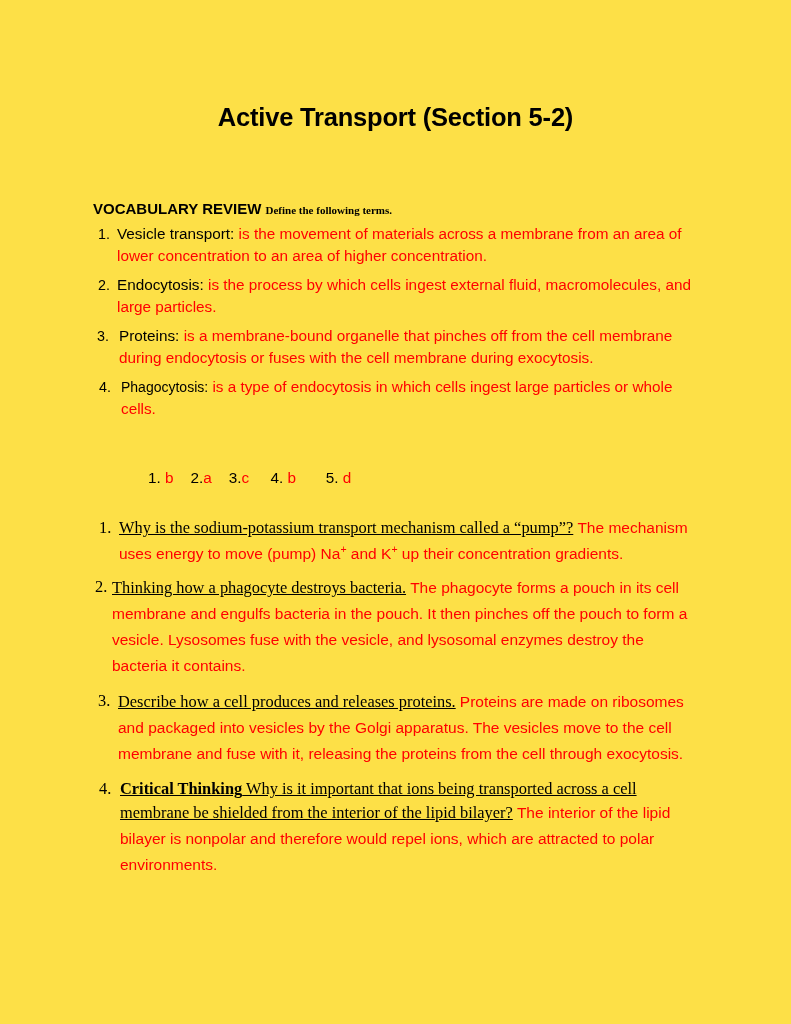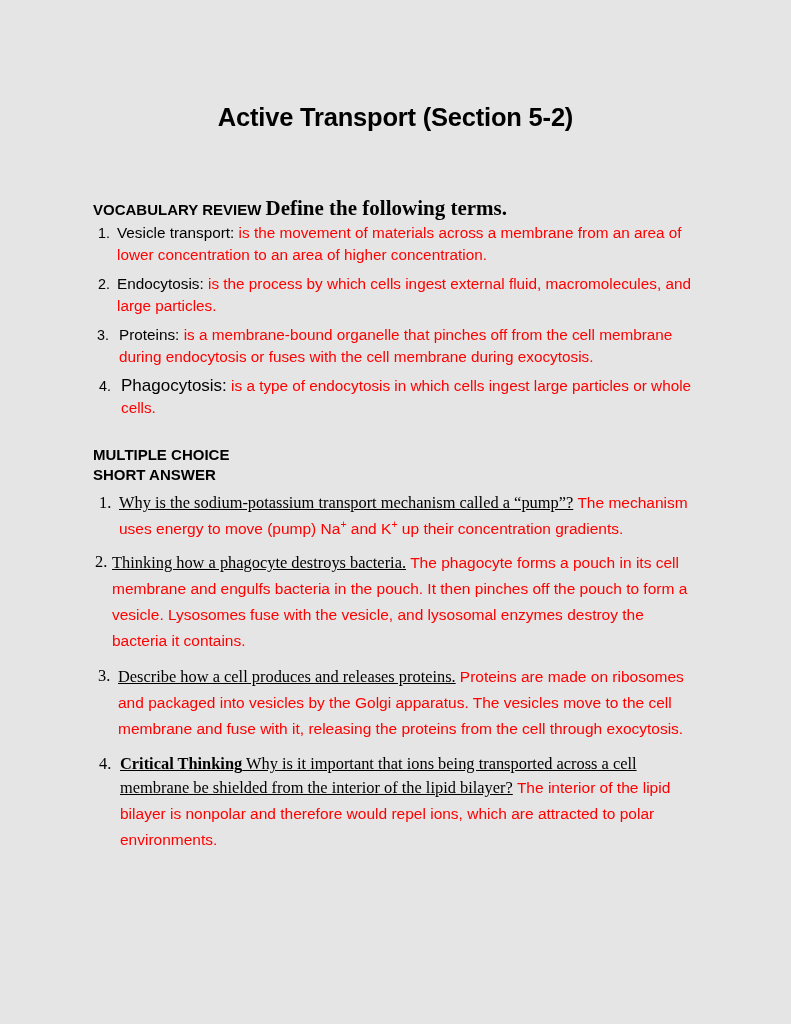--- a/index.html
+++ b/index.html
@@ -16,21 +16,21 @@
     color: #000000;
     -webkit-font-smoothing: antialiased;
   }
 
   .page {
     position: absolute;
     left: 0;
     top: 0;
     width: 791px;
     height: 1024px;
-    background: #e5e5e5;
+    background: #fde047;
   }
 
   
   .title-block {
     position: absolute;
     left: 0;
     top: 100px;
     width: 791px;
     text-align: center;
   }
@@ -55,21 +55,21 @@
   .section-head {
     font-family: "Liberation Sans", sans-serif;
     font-weight: bold;
     font-size: 15px;
     line-height: 19px;
     color: #000;
   }
   .section-head .serif-sub {
     font-family: "Liberation Serif", serif;
     font-weight: bold;
-    font-size: 21px;
+    font-size: 11px;
   }
 
   
   .vocab-list {
     margin: 3px 0 0 0;
     padding: 0;
     list-style: none;
   }
   .vocab-item {
     position: relative;
@@ -86,21 +86,21 @@
     left: 5px;
     top: 0;
     font-family: "Liberation Sans", sans-serif;
     font-size: 14.3px;
     color: #000;
   }
   .vocab-term {
     color: #000;
   }
   .vocab-term.sm {
-    font-size: 17px;
+    font-size: 14px;
   }
   .ans {
     color: #FF0000;
   }
 
   
   .vocab-item.i3 { padding-left: 26px; }
   .vocab-item.i3 .vocab-num { left: 4px; }
   .vocab-item.i4 { padding-left: 28px; }
   .vocab-item.i4 .vocab-num { left: 6px; }
@@ -210,24 +210,25 @@
         <span class="vocab-num">3.</span><span class="vocab-term">Proteins:</span><span>&nbsp;</span><span class="ans">is a membrane-bound organelle that pinches off from the cell membrane during endocytosis or fuses with the cell membrane during exocytosis.</span>
       </li>
 
       <li class="vocab-item i4">
         <span class="vocab-num">4.</span><span class="vocab-term sm">Phagocytosis:</span><span>&nbsp;</span><span class="ans">is a type of endocytosis in which cells ingest large particles or whole cells.</span>
       </li>
 
     </ol>
 
     <div class="mc-block">
-      <div class="section-head">MULTIPLE CHOICE</div>
+      <div class="mc-row">
+        <span>1.</span><span> </span><span class="mc-letter">b</span><span>    </span><span>2.</span><span class="mc-letter">a</span><span>    </span><span>3.</span><span class="mc-letter">c</span><span>     </span><span>4.</span><span> </span><span class="mc-letter">b</span><span>       </span><span>5.</span><span> </span><span class="mc-letter">d</span>
+      </div>
     </div>
 
-    <div class="section-head short-head">SHORT ANSWER</div>
 
     <ol class="sa-list">
 
       <li class="sa-item q1">
         <span class="sa-num">1.</span><span class="sa-q">Why is the sodium-potassium transport mechanism called a “pump”?</span><span> </span><span class="sa-ans"><span>The mechanism uses energy to move (pump) Na</span><sup>+</sup><span> and K</span><sup>+</sup><span> up their concentration gradients.</span></span>
       </li>
 
       <li class="sa-item q2">
         <span class="sa-num">2.</span><span class="sa-q">Thinking how a phagocyte destroys bacteria.</span><span> </span><span class="sa-ans">The phagocyte forms a pouch in its cell membrane and engulfs bacteria in the pouch. It then pinches off the pouch to form a vesicle. Lysosomes fuse with the vesicle, and lysosomal enzymes destroy the bacteria it contains.</span>
       </li>

